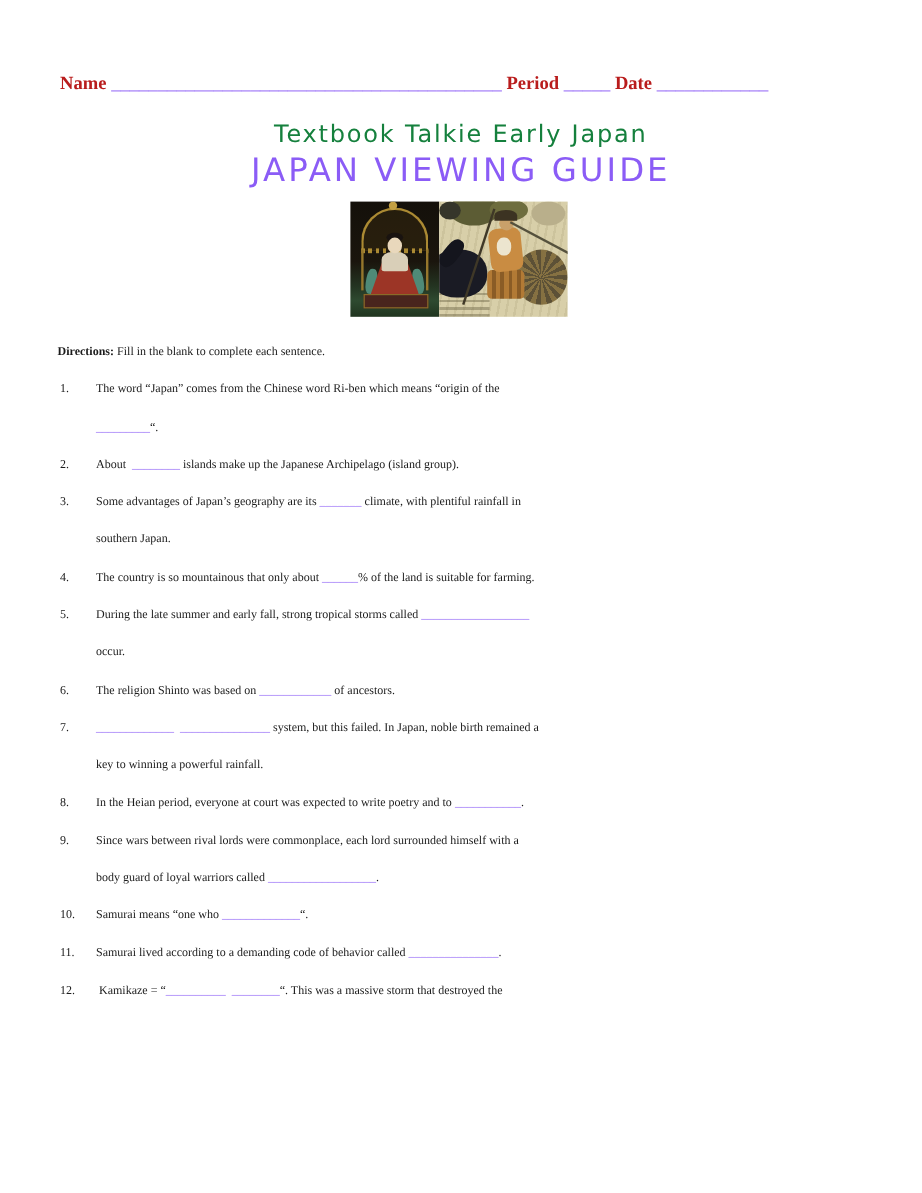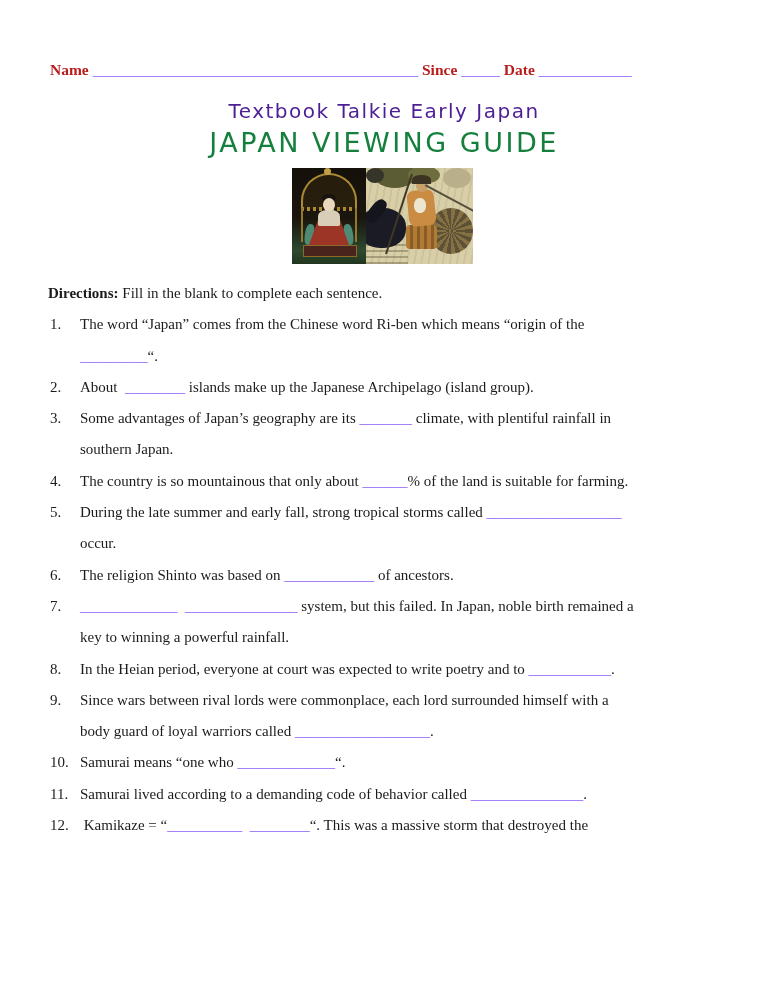--- a/index.html
+++ b/index.html
@@ -17,27 +17,27 @@
     position:absolute;top:61px;left:50px;
     font-size:15.5px;white-space:pre;
   }
   .header-line .lbl{font-weight:bold;color:#b91c1c;}
   .header-line .blank{color:#2e2e2e;letter-spacing:0;}
   
   .title1{
     position:absolute;top:99px;left:0;width:768px;
     text-align:center;
     font-family:"DejaVu Sans","Liberation Sans",sans-serif;
-    font-size:20px;letter-spacing:1.5px;color:#4c1d95;font-weight:400;
+    font-size:20px;letter-spacing:1.5px;color:#15803d;font-weight:400;
   }
   .title2{
     position:absolute;top:127px;left:0;width:768px;
     text-align:center;
     font-family:"DejaVu Sans","Liberation Sans",sans-serif;
-    font-size:27px;letter-spacing:2.5px;color:#15803d;font-weight:400;
+    font-size:27px;letter-spacing:2.5px;color:#8b5cf6;font-weight:400;
   }
   
   .img-strip{position:absolute;left:292px;top:168px;width:181px;height:96px;display:flex;}
   .img-left{position:relative;width:74px;height:96px;overflow:hidden;
     background:linear-gradient(180deg,#14100a 0%,#1a150d 52%,#243522 74%,#2e4a30 86%,#20351f 100%);}
   .img-left .canopy{position:absolute;top:5px;left:9px;width:52px;height:34px;
     border:2px solid #ab8a33;border-bottom:none;border-radius:28px 28px 0 0;
     background:rgba(70,52,18,.35);}
   .img-left .finial{position:absolute;top:0px;left:32px;width:7px;height:7px;background:#c3a044;border-radius:50%;}
   .img-left .fringe{position:absolute;top:39px;left:9px;width:56px;height:4px;
@@ -70,36 +70,36 @@
   .img-right .chest{position:absolute;top:30px;left:48px;width:12px;height:15px;background:#ece5cf;border-radius:45%;}
   .img-right .head{position:absolute;top:12px;left:50px;width:12px;height:12px;background:#c9a06a;border-radius:50%;}
   .img-right .helmet{position:absolute;top:7px;left:46px;width:19px;height:9px;background:#3c3322;border-radius:50% 50% 0 0;}
   .img-right .skirt{position:absolute;top:57px;left:40px;width:31px;height:24px;border-radius:4px;
     background:repeating-linear-gradient(90deg,#b27a35 0 4px,#8a5c26 4px 7px);}
   .img-right .bow{position:absolute;top:4px;left:32px;width:2px;height:84px;background:#3f3827;transform:rotate(18deg);}
   .img-right .spear{position:absolute;top:2px;right:22px;width:1.5px;height:58px;background:#55513d;transform:rotate(-62deg);}
   
   .content{
     position:absolute;top:278px;left:50px;width:672px;
-    font-size:15px;line-height:31.3px;
+    font-size:10px;line-height:31.3px;
   }
   .dline{white-space:pre;margin-left:-2px;}
   .dline .dlabel{font-weight:bold;}
   .item{position:relative;padding-left:30px;}
   .item .num{position:absolute;left:0;top:0;}
   .item .line{white-space:pre;}
   .blank{color:#8b5cf6;}
   .header-line .blank{color:#8b5cf6;font-family:Liberation Serif, serif;}
 </style>
 </head>
 <body>
 
 <div class="page">
 
-  <div class="header-line"><span class="lbl">Name</span><span> </span><span class="blank uwrap">__________________________________________</span><span> </span><span class="lbl">Since</span><span> </span><span class="blank uwrap">_____</span><span> </span><span class="lbl">Date</span><span> </span><span class="blank uwrap">____________</span></div>
+  <div class="header-line"><span class="lbl">Name</span><span> </span><span class="blank uwrap">__________________________________________</span><span> </span><span class="lbl">Period</span><span> </span><span class="blank uwrap">_____</span><span> </span><span class="lbl">Date</span><span> </span><span class="blank uwrap">____________</span></div>
 
   <div class="title1">Textbook Talkie Early Japan</div>
   <div class="title2">JAPAN VIEWING GUIDE</div>
 
   <div class="img-strip">
     <div class="img-left">
       <div class="canopy"></div>
       <div class="finial"></div>
       <div class="fringe"></div>
       <div class="post-l"></div>

